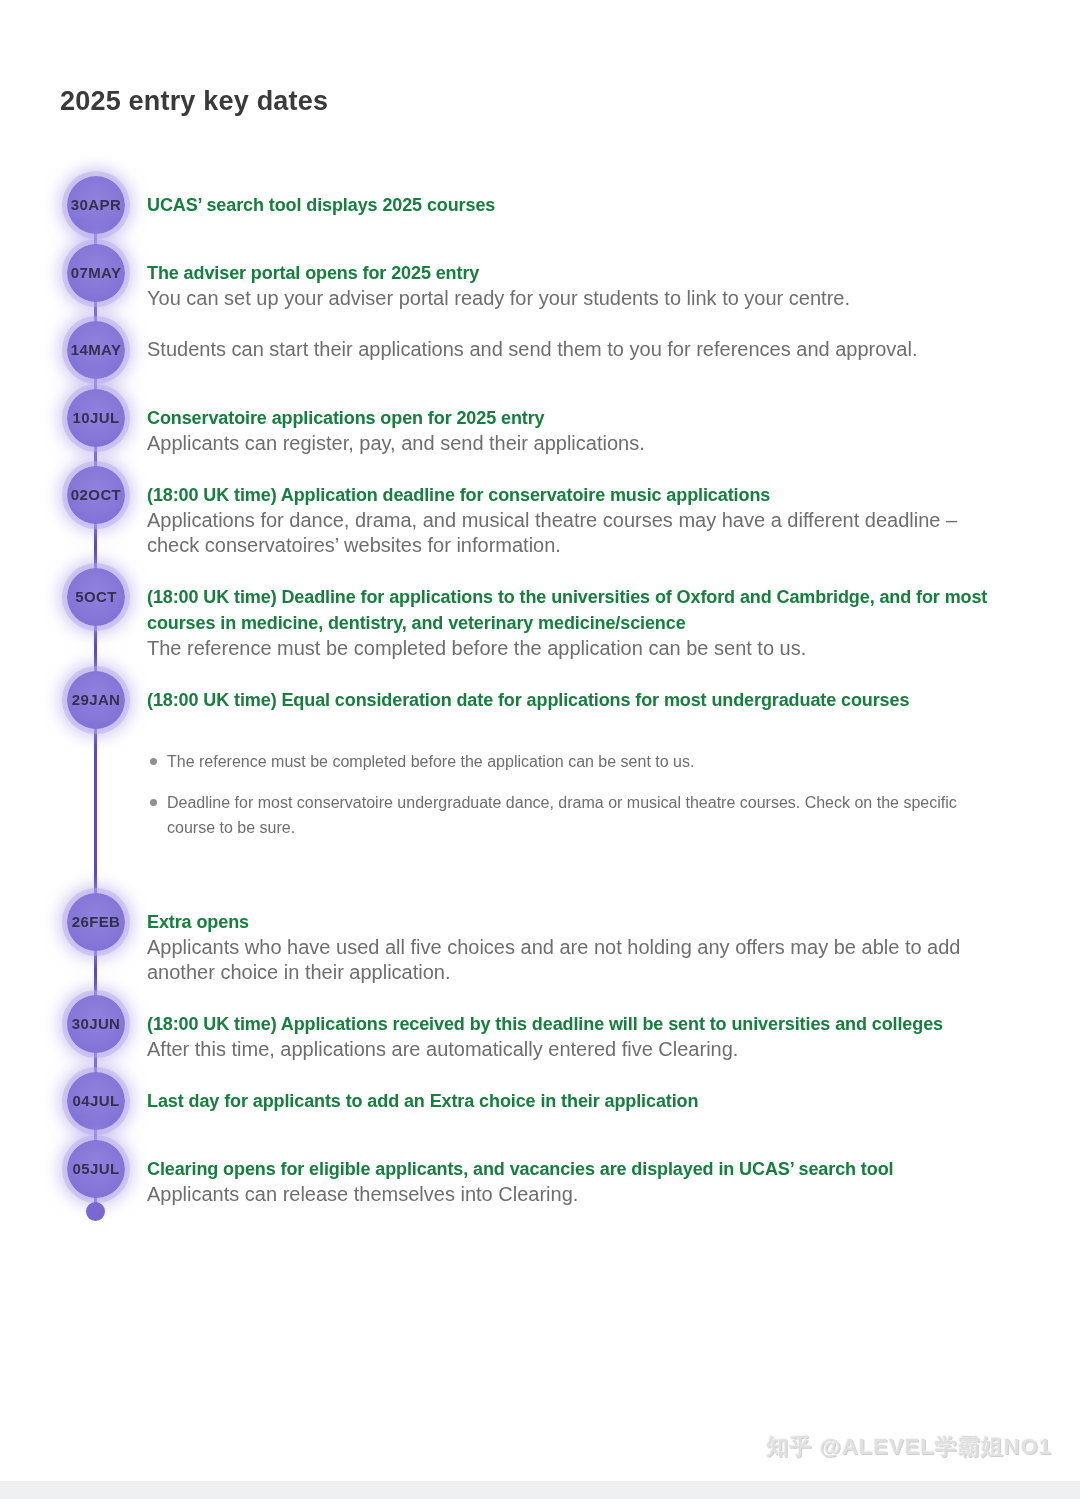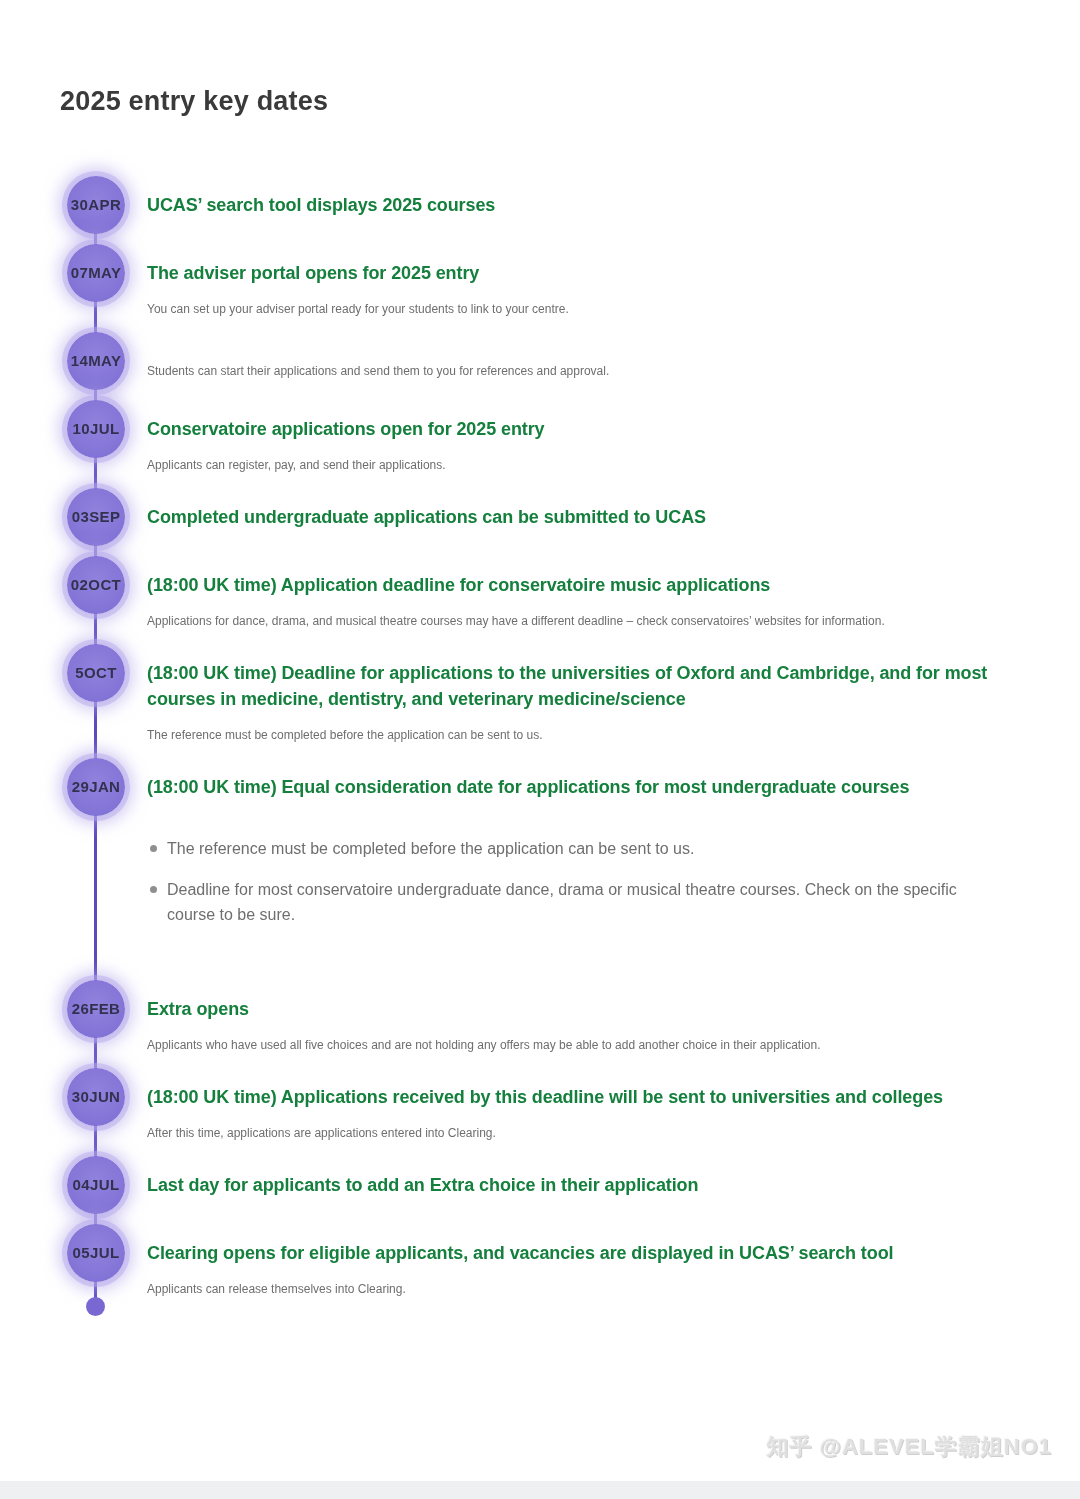--- a/index.html
+++ b/index.html
@@ -87,22 +87,21 @@
     padding-top: 16px;
   }
   .event-title {
     font-size: 18px;
     line-height: 26px;
     font-weight: bold;
     color: #15803d;
     letter-spacing: -0.1px;
   }
   .event-desc {
-    margin-top: 11px;
-    font-size: 12px;
+    font-size: 20px;
     line-height: 25px;
     color: #6e6e6e;
   }
   .event-bullets {
     list-style: none;
     margin-top: 36px;
   }
   .event-bullets li {
     position: relative;
     padding-left: 20px;
@@ -192,31 +191,20 @@
         <span class="day">10</span>
         <span class="month">JUL</span>
       </div>
     </div>
     <div class="content">
       <h3 class="event-title">Conservatoire applications open for 2025 entry</h3>
       <p class="event-desc">Applicants can register, pay, and send their applications.</p>
     </div>
   </div>
 
-  <div class="t-item">
-    <div class="badge-col">
-      <div class="badge">
-        <span class="day">03</span>
-        <span class="month">SEP</span>
-      </div>
-    </div>
-    <div class="content">
-      <h3 class="event-title">Completed undergraduate applications can be submitted to UCAS</h3>
-    </div>
-  </div>
 
   <div class="t-item">
     <div class="badge-col">
       <div class="badge">
         <span class="day">02</span>
         <span class="month">OCT</span>
       </div>
     </div>
     <div class="content">
       <h3 class="event-title">(18:00 UK time) Application deadline for conservatoire music applications</h3>
@@ -268,21 +256,21 @@
 
   <div class="t-item">
     <div class="badge-col">
       <div class="badge">
         <span class="day">30</span>
         <span class="month">JUN</span>
       </div>
     </div>
     <div class="content">
       <h3 class="event-title">(18:00 UK time) Applications received by this deadline will be sent to universities and colleges</h3>
-      <p class="event-desc">After this time, applications are applications entered into Clearing.</p>
+      <p class="event-desc">After this time, applications are automatically entered five Clearing.</p>
     </div>
   </div>
 
   <div class="t-item">
     <div class="badge-col">
       <div class="badge">
         <span class="day">04</span>
         <span class="month">JUL</span>
       </div>
     </div>

